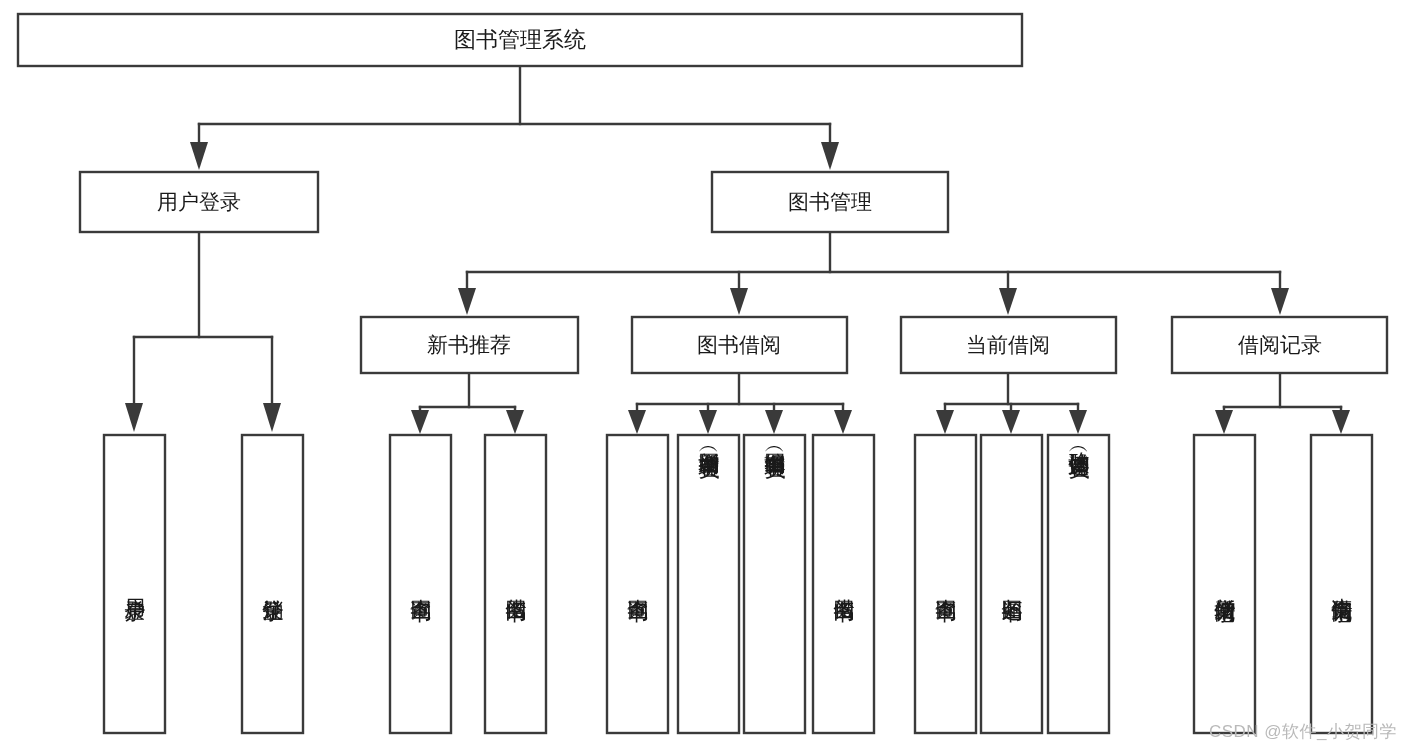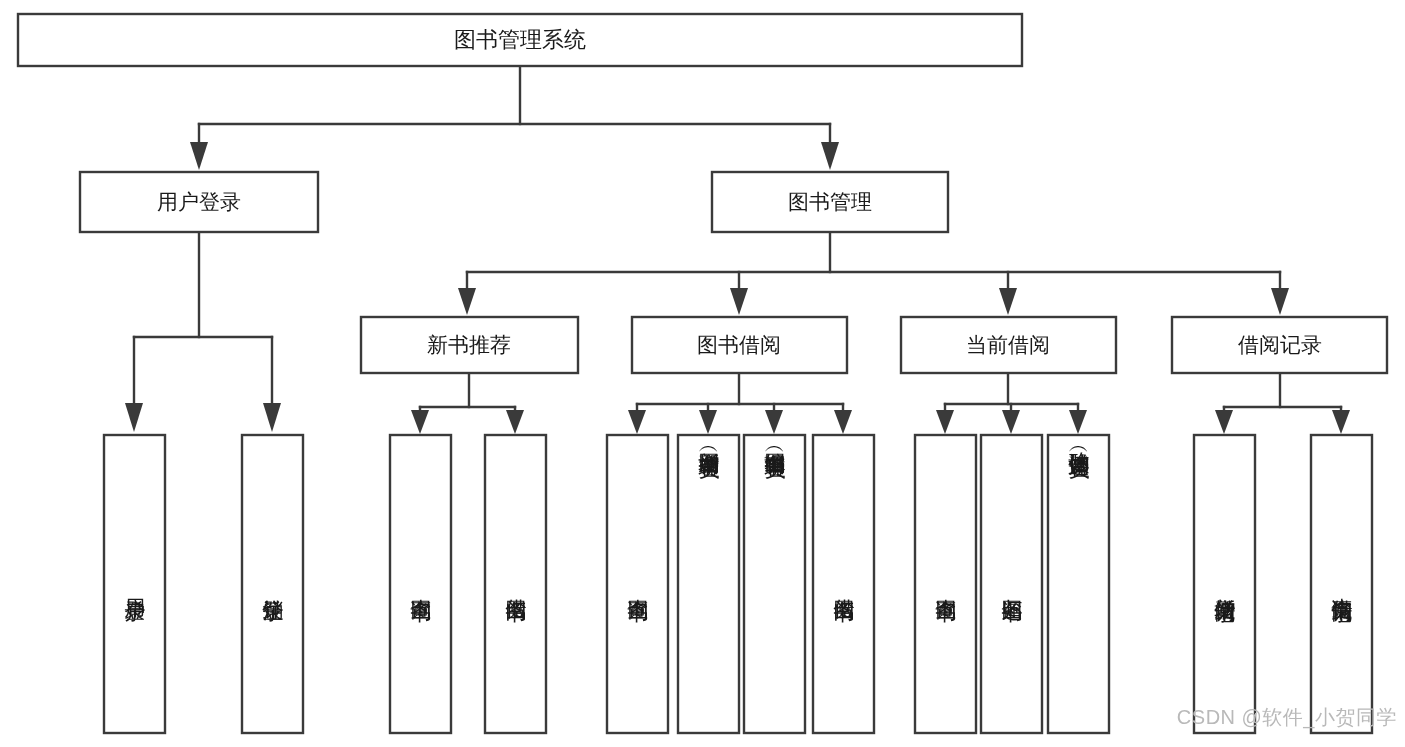--- a/index.html
+++ b/index.html
@@ -68,23 +68,23 @@
     font-size: 21px;
     line-height: 1.18;
     letter-spacing: 1px;
     color: #1a1a1a;
     white-space: nowrap;
     text-align: center;
   }
   .watermark {
     position: absolute;
     right: 8px;
-    bottom: 16px;
-    font-family: "Liberation Sans", "DejaVu Sans", sans-serif;
-    font-size: 20px;
+    bottom: 4px;
+    font-family: "Liberation Sans", "DejaVu Sans", sans-serif;
+    font-size: 17px;
     color: #b9b9b9;
     letter-spacing: 0.5px;
     white-space: nowrap;
   }
 </style>
 </head>
 <body>
 
 <div id="diagram-root">
 

